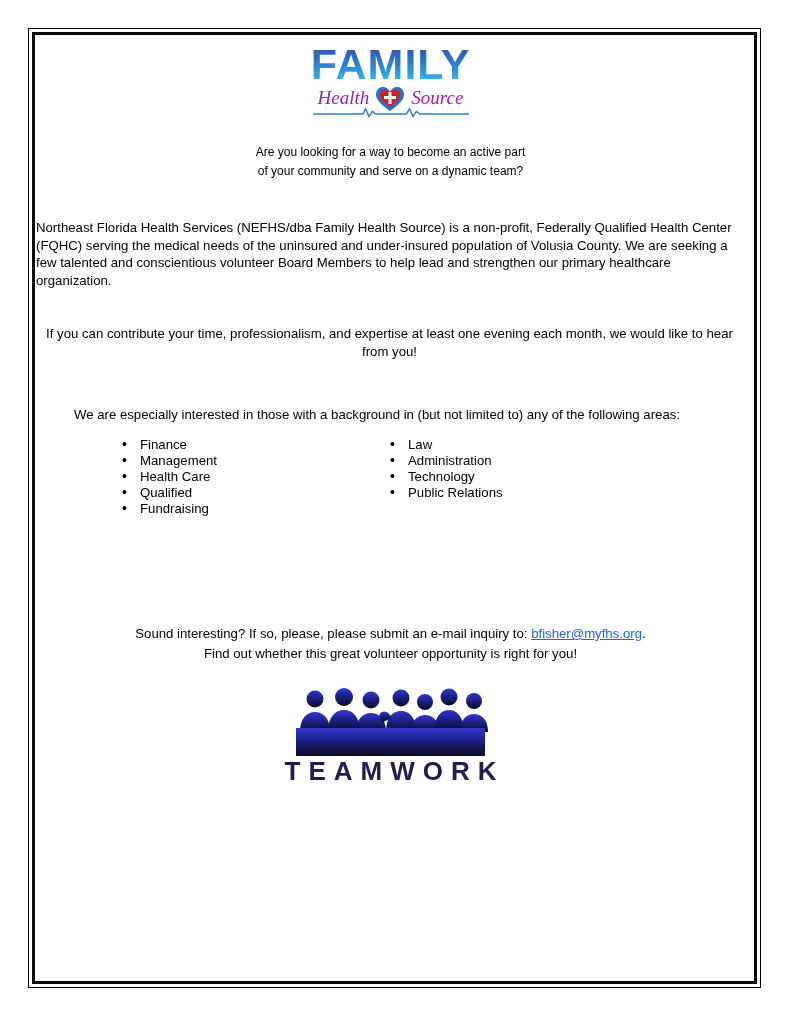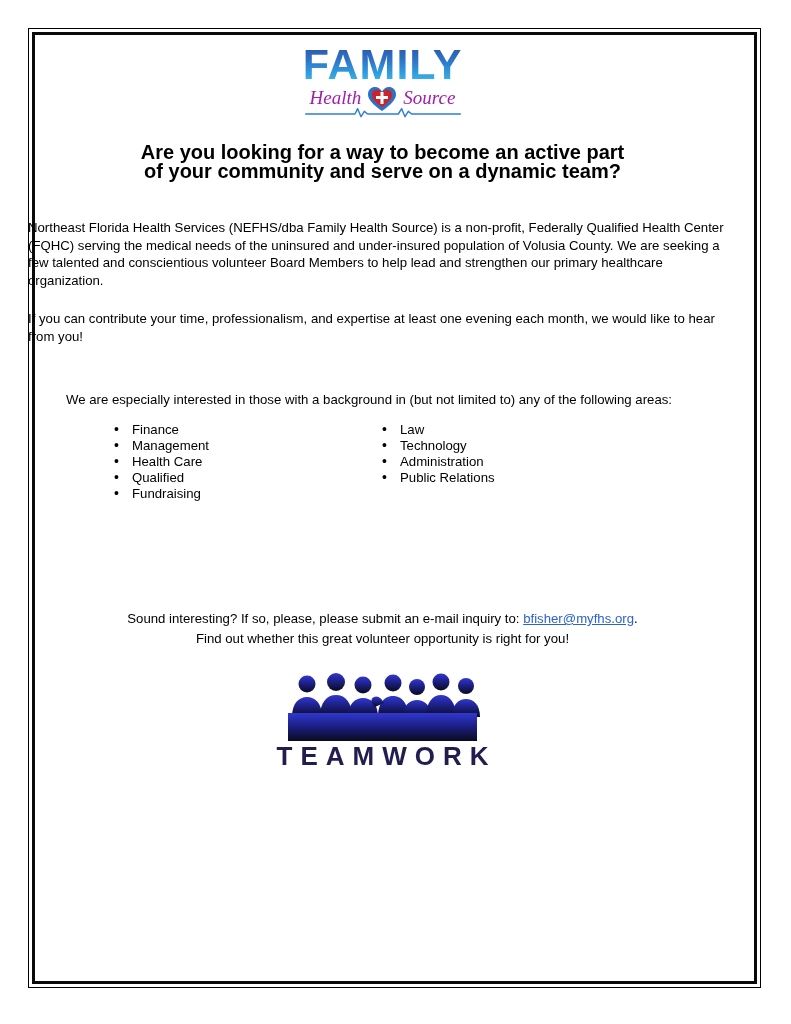--- a/index.html
+++ b/index.html
@@ -31,21 +31,21 @@
     left: 32px;
     top: 32px;
     width: 725px;
     height: 952px;
     border: 3px solid #0a0a0a;
     box-sizing: border-box;
   }
 
   #page-content {
     position: absolute;
-    left: 28px;
+    left: 36px;
     top: 38px;
     width: 709px;
     height: 940px;
     box-sizing: border-box;
   }
 
   
   .logo-block {
     width: 100%;
     text-align: center;
@@ -97,36 +97,37 @@
   
   .headline {
     text-align: center;
     font-weight: bold;
     font-size: 14.5px;
     margin-top: 18px;
     letter-spacing: 0.1px;
   }
   .subhead {
     text-align: center;
-    font-weight: bold;
-    font-size: 20px;
+    font-weight: normal;
+    font-size: 12px;
     margin-top: 24px;
     line-height: 19px;
   }
 
   
   .body-para {
     font-size: 13.2px;
     line-height: 17.5px;
     text-align: left;
     margin-top: 38px;
     padding-right: 2px;
   }
   .body-para.second {
-    margin-top: 21px;
+    margin-top: 36px;
+    text-align: center;
   }
   .interests-lead {
     font-size: 13.2px;
     line-height: 17px;
     margin-top: 46px;
     padding-left: 38px;
   }
 
   
   .bullet-columns {
@@ -242,22 +243,22 @@
         <li>Finance</li>
         <li>Management</li>
         <li>Health Care</li>
         <li>Qualified</li>
         <li>Fundraising</li>
       </ul>
     </div>
     <div class="bullet-col">
       <ul>
         <li>Law</li>
+        <li>Administration</li>
         <li>Technology</li>
-        <li>Administration</li>
         <li>Public Relations</li>
       </ul>
     </div>
   </div>
 
   <div class="cta-line">
     <span>Sound interesting?  If so, please, please submit an e-mail inquiry to:  </span><a class="email-link" href="#">bfisher@myfhs.org</a><span>.</span>
   </div>
 
   <div class="cta-line second">Find out whether this great volunteer opportunity is right for you!</div>

